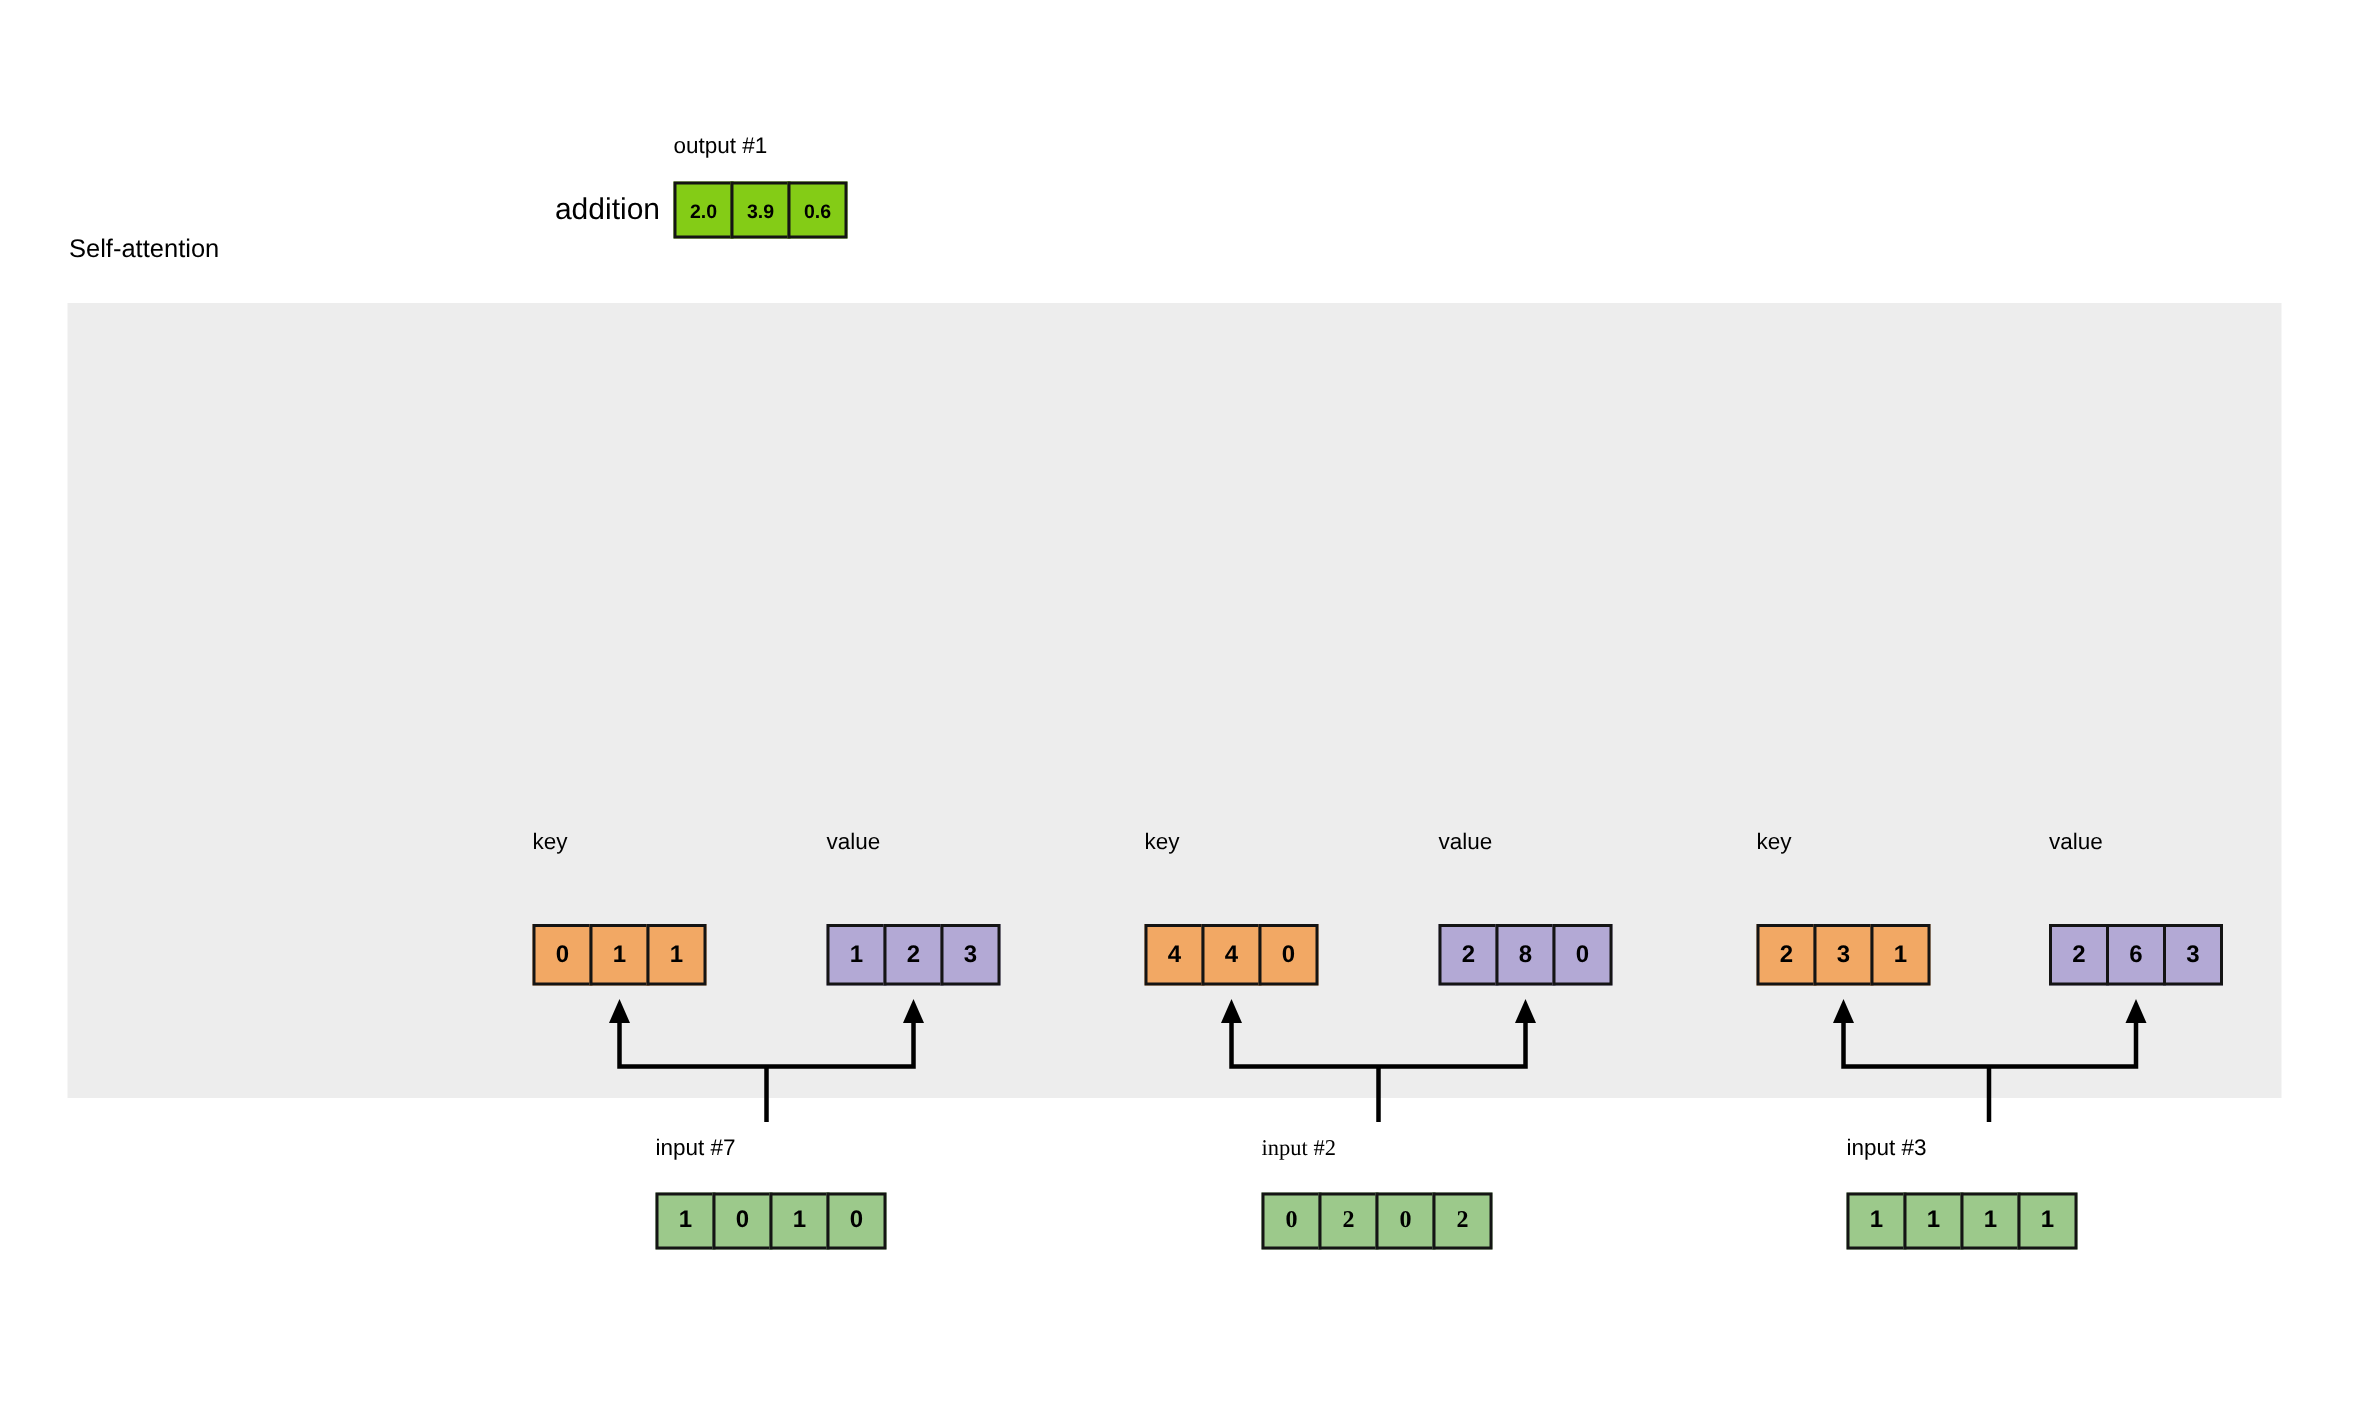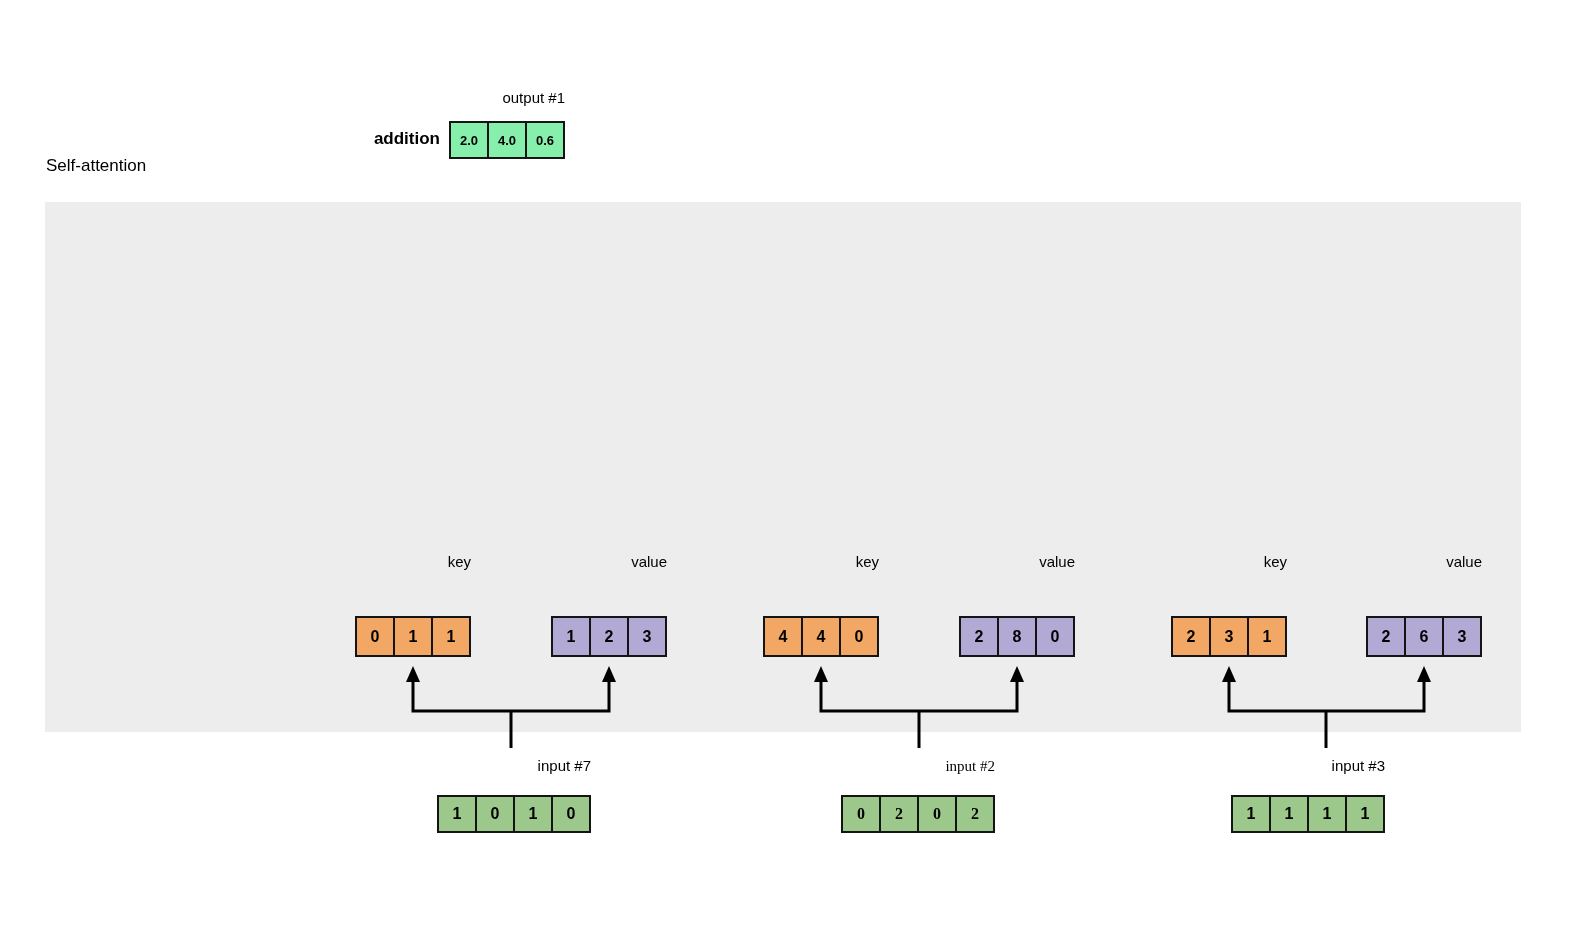--- a/index.html
+++ b/index.html
@@ -21,60 +21,60 @@
     left: 45px;
     top: 202px;
     width: 1476px;
     height: 530px;
     background: #ededed;
   }
   .label {
     position: absolute;
     font-size: 15px;
     line-height: 18px;
-    text-align: right;
+    text-align: left;
     white-space: nowrap;
   }
   .title-label {
     position: absolute;
     left: 46px;
     top: 156px;
     font-size: 17px;
   }
   .output-label {
     left: 449px;
     top: 89px;
     width: 116px;
   }
   .addition-label {
     position: absolute;
     left: 296px;
     top: 129px;
     width: 144px;
     text-align: right;
-    font-size: 17px;
-    font-weight: bold;
+    font-size: 20px;
+    font-weight: normal;
   }
   .vec-row {
     position: absolute;
     display: flex;
   }
   .cell {
     box-sizing: border-box;
     border: 2px solid #141414;
     margin-right: -2px;
     display: flex;
     align-items: center;
     justify-content: center;
     font-weight: bold;
     font-size: 16px;
   }
   .cell:last-child { margin-right: 0; }
   .out-row  { left: 449px; top: 121px; }
-  .out-row .cell { width: 40px; height: 38px; font-size: 13px; background: #86efac; }
+  .out-row .cell { width: 40px; height: 38px; font-size: 13px; background: #84cc16; }
   .kv-row .cell { width: 40px; height: 41px; }
   .key-row .cell   { background: #f2a864; }
   .value-row .cell { background: #b3a9d5; }
   .kv-row { top: 616px; }
   .kv-label { top: 553px; width: 116px; }
   .g1k { left: 355px; }
   .g1v { left: 551px; }
   .g2k { left: 763px; }
   .g2v { left: 959px; }
   .g3k { left: 1171px; }
@@ -107,21 +107,21 @@
 <body>
 
 <div class="canvas">
 
   <div class="title-label">Self-attention</div>
 
   <div class="label output-label">output #1</div>
   <div class="addition-label">addition</div>
   <div class="vec-row out-row">
     <div class="cell">2.0</div>
-    <div class="cell">4.0</div>
+    <div class="cell">3.9</div>
     <div class="cell">0.6</div>
   </div>
 
   <div class="panel"></div>
 
   <div class="label kv-label g1k">key</div>
   <div class="vec-row kv-row key-row g1k">
     <div class="cell">0</div>
     <div class="cell">1</div>
     <div class="cell">1</div>

